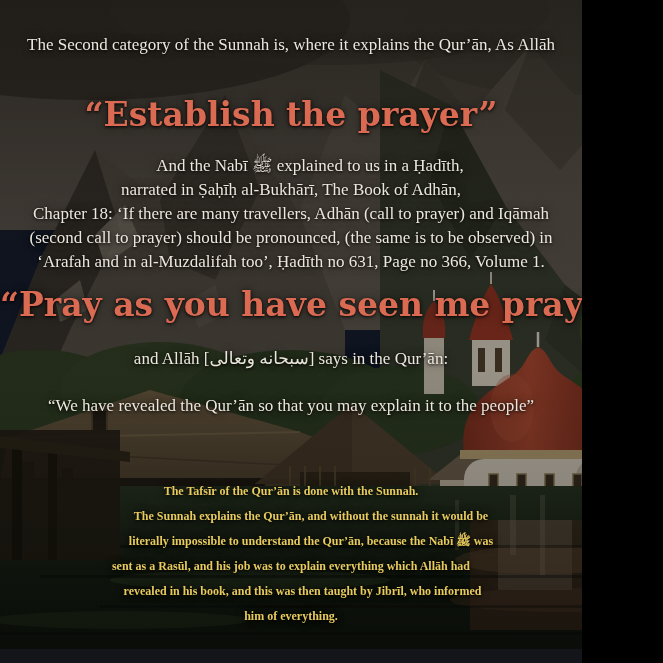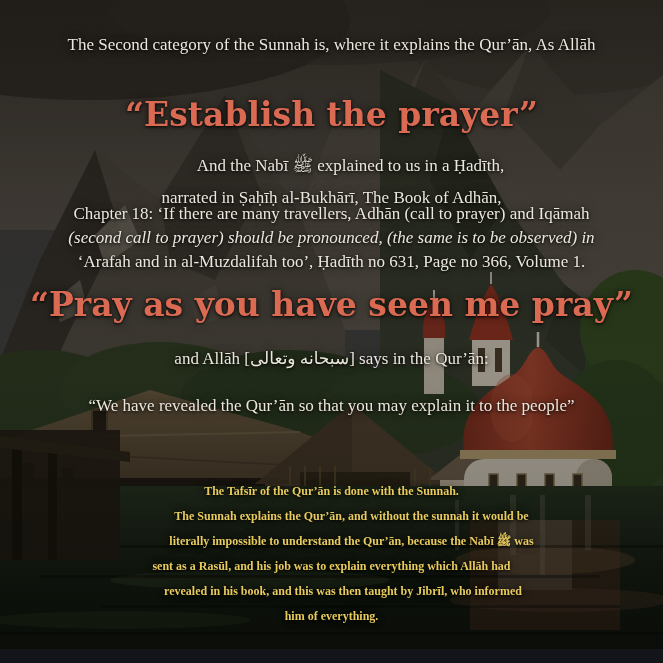--- a/index.html
+++ b/index.html
@@ -1,21 +1,21 @@
 <!DOCTYPE html>
 <html><head>
 <meta charset="utf-8">
 <style>
   html, body { margin: 0; padding: 0; background: #000; }
   .canvas {
     position: relative;
-    width: 663px;
+    width: 582px;
     height: 663px;
     overflow: hidden;
-    background: #404040;
+    background: #0f172a;
     font-family: "Liberation Serif", serif;
   }
   .bg-svg { position: absolute; top: 0; left: 0; width: 663px; height: 663px; display: block; }
   .overlay {
     position: absolute; inset: 0;
     background: linear-gradient(to bottom,
       rgba(18,16,13,0.55) 0%,
       rgba(18,16,13,0.38) 30%,
       rgba(12,12,10,0.30) 55%,
       rgba(8,10,7,0.45) 100%);
@@ -178,23 +178,23 @@
     <polygon points="0,436 130,452 130,462 0,448" fill="#2a2316"></polygon>
   </svg>
 
   <div class="overlay"></div>
 
   <div class="txt white" style="top:36px;">The Second category of the Sunnah is, where it explains the Qur’ān, As Allāh</div>
 
   <div class="txt heading" style="top:98px;text-align:center;">“Establish the prayer”</div>
 
   <div class="txt white" style="top:157px;margin-left:38px;">And the Nabī ﷺ explained to us in a Ḥadīth,</div>
-  <div class="txt white" style="top:181px;margin-top:8px;">narrated in Ṣaḥīḥ al-Bukhārī, The Book of Adhān,</div>
+  <div class="txt white" style="top:181px;">narrated in Ṣaḥīḥ al-Bukhārī, The Book of Adhān,</div>
   <div class="txt white" style="top:205px;">Chapter 18: ‘If there are many travellers, Adhān (call to prayer) and Iqāmah</div>
-  <div class="txt white" style="top:229px;font-style:italic;">(second call to prayer) should be pronounced, (the same is to be observed) in</div>
+  <div class="txt white" style="top:229px;">(second call to prayer) should be pronounced, (the same is to be observed) in</div>
   <div class="txt white" style="top:253px;">‘Arafah and in al-Muzdalifah too’, Ḥadīth no 631, Page no 366, Volume 1.</div>
 
   <div class="txt heading" style="top:288px;">“Pray as you have seen me pray”</div>
 
   <div class="txt white" style="top:350px;">and Allāh [سبحانه وتعالى] says in the Qur’ān:</div>
   <div class="txt white" style="top:397px;">“We have revealed the Qur’ān so that you may explain it to the people”</div>
 
   <div class="txt yellow" style="top:485px;">The Tafsīr of the Qur’ān is done with the Sunnah.</div>
   <div class="txt yellow" style="top:510px;padding-left:40px;">The Sunnah explains the Qur’ān, and without the sunnah it would be</div>
   <div class="txt yellow" style="top:535px;margin-left:40px;">literally impossible to understand the Qur’ān, because the Nabī ﷺ was</div>

